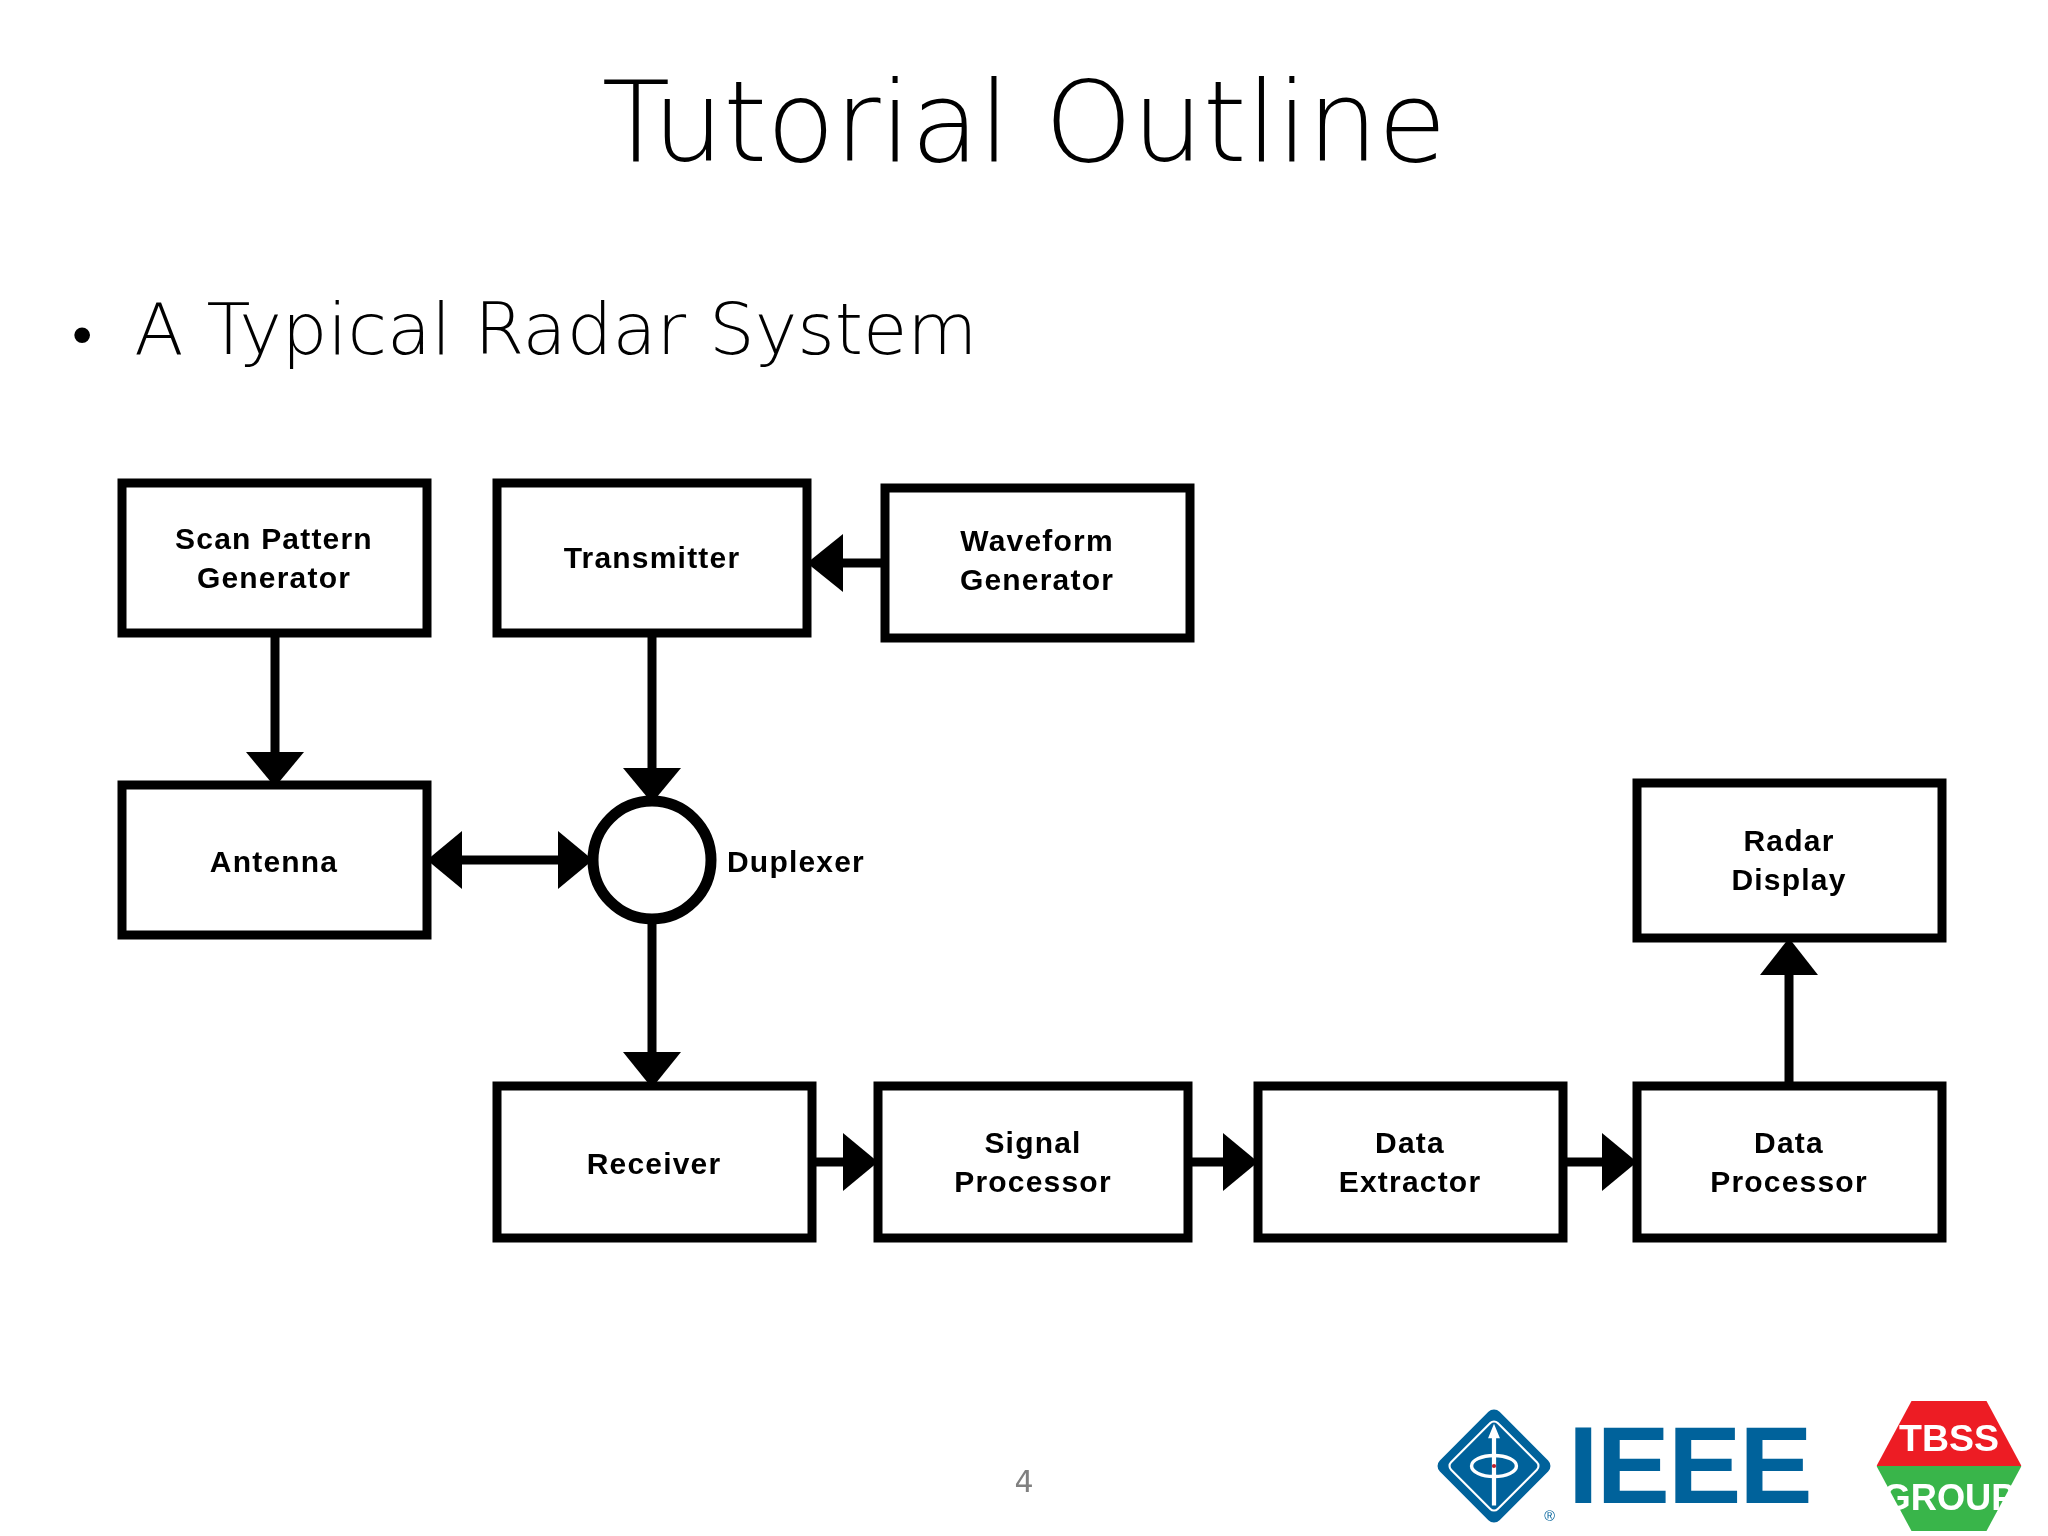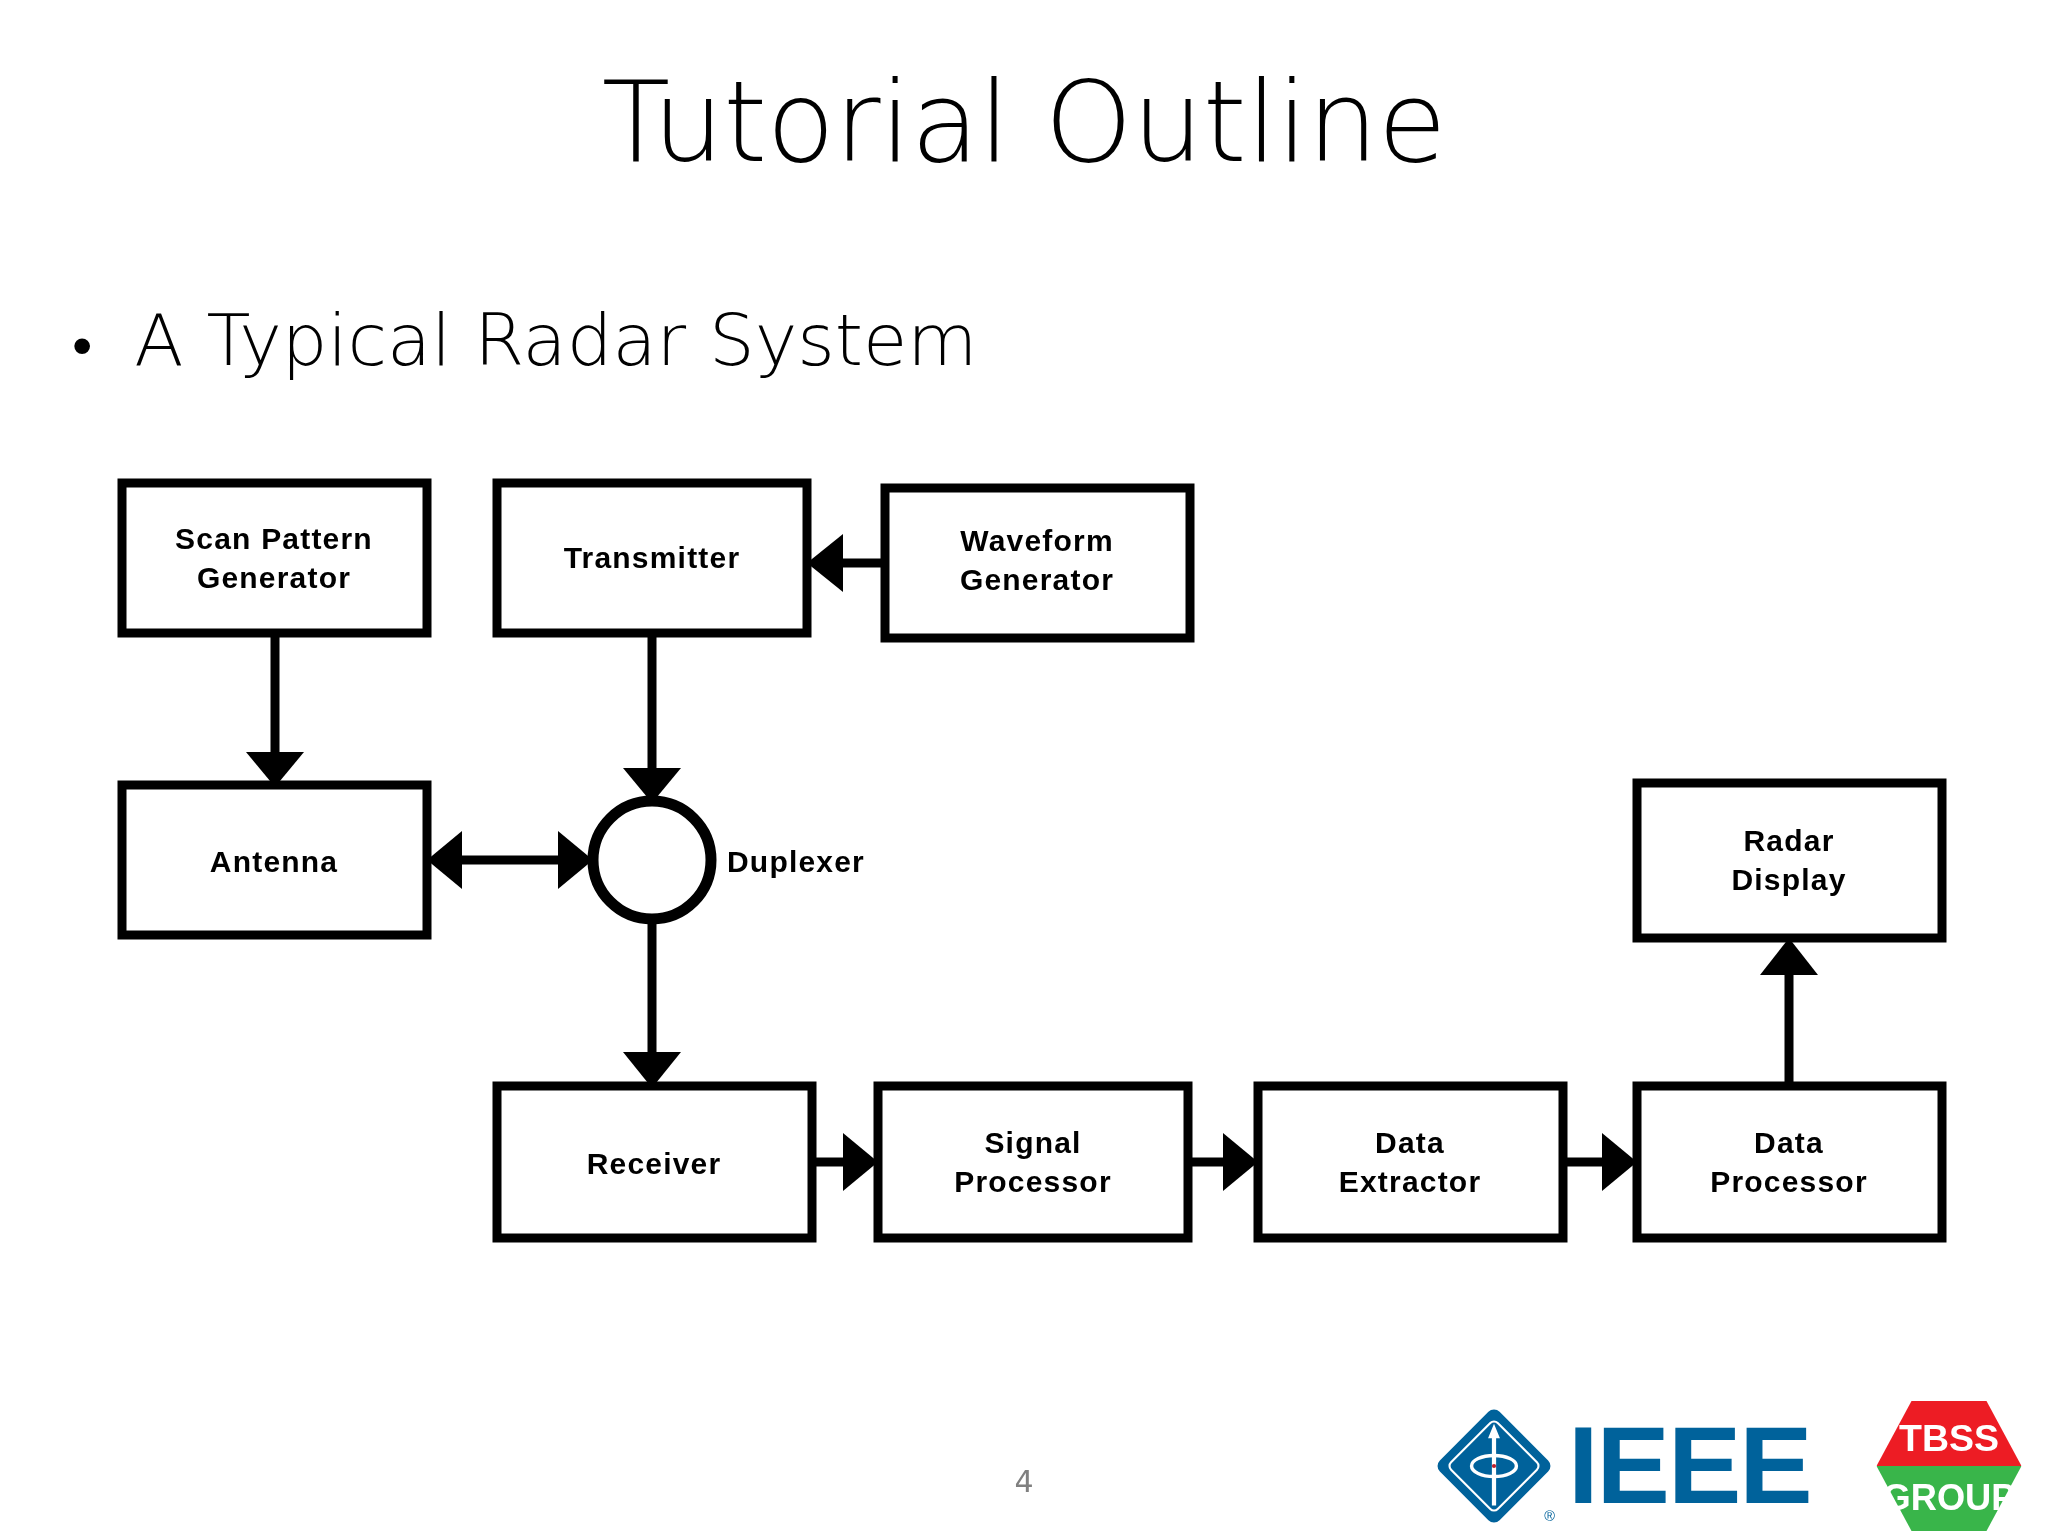--- a/index.html
+++ b/index.html
@@ -53,21 +53,20 @@
     line-height: 1;
     color: #000000;
   }
   #bullet-text {
     font-family: "DejaVu Sans", sans-serif;
     font-weight: 300;
     font-size: 72px;
     line-height: 1.1;
     color: #000000;
     white-space: nowrap;
-    margin-top: 11px;
   }
 
   
   #radar-diagram {
     position: absolute;
     left: 0;
     top: 0;
     width: 2048px;
     height: 1536px;
     pointer-events: none;

